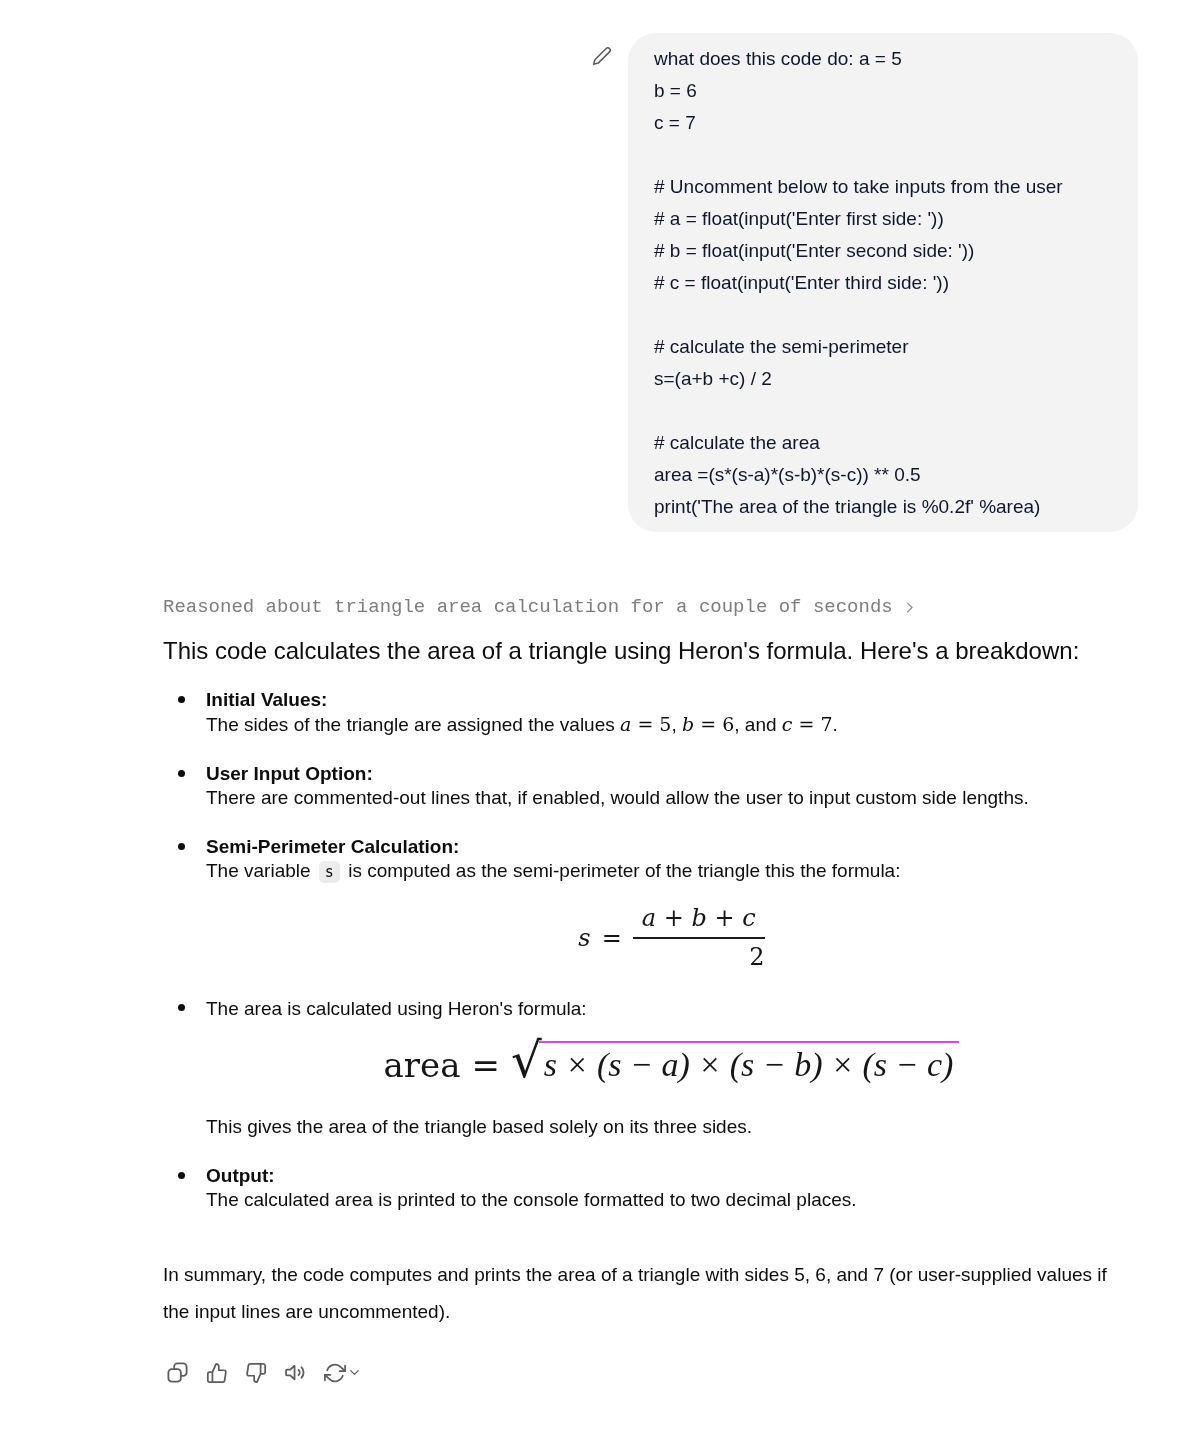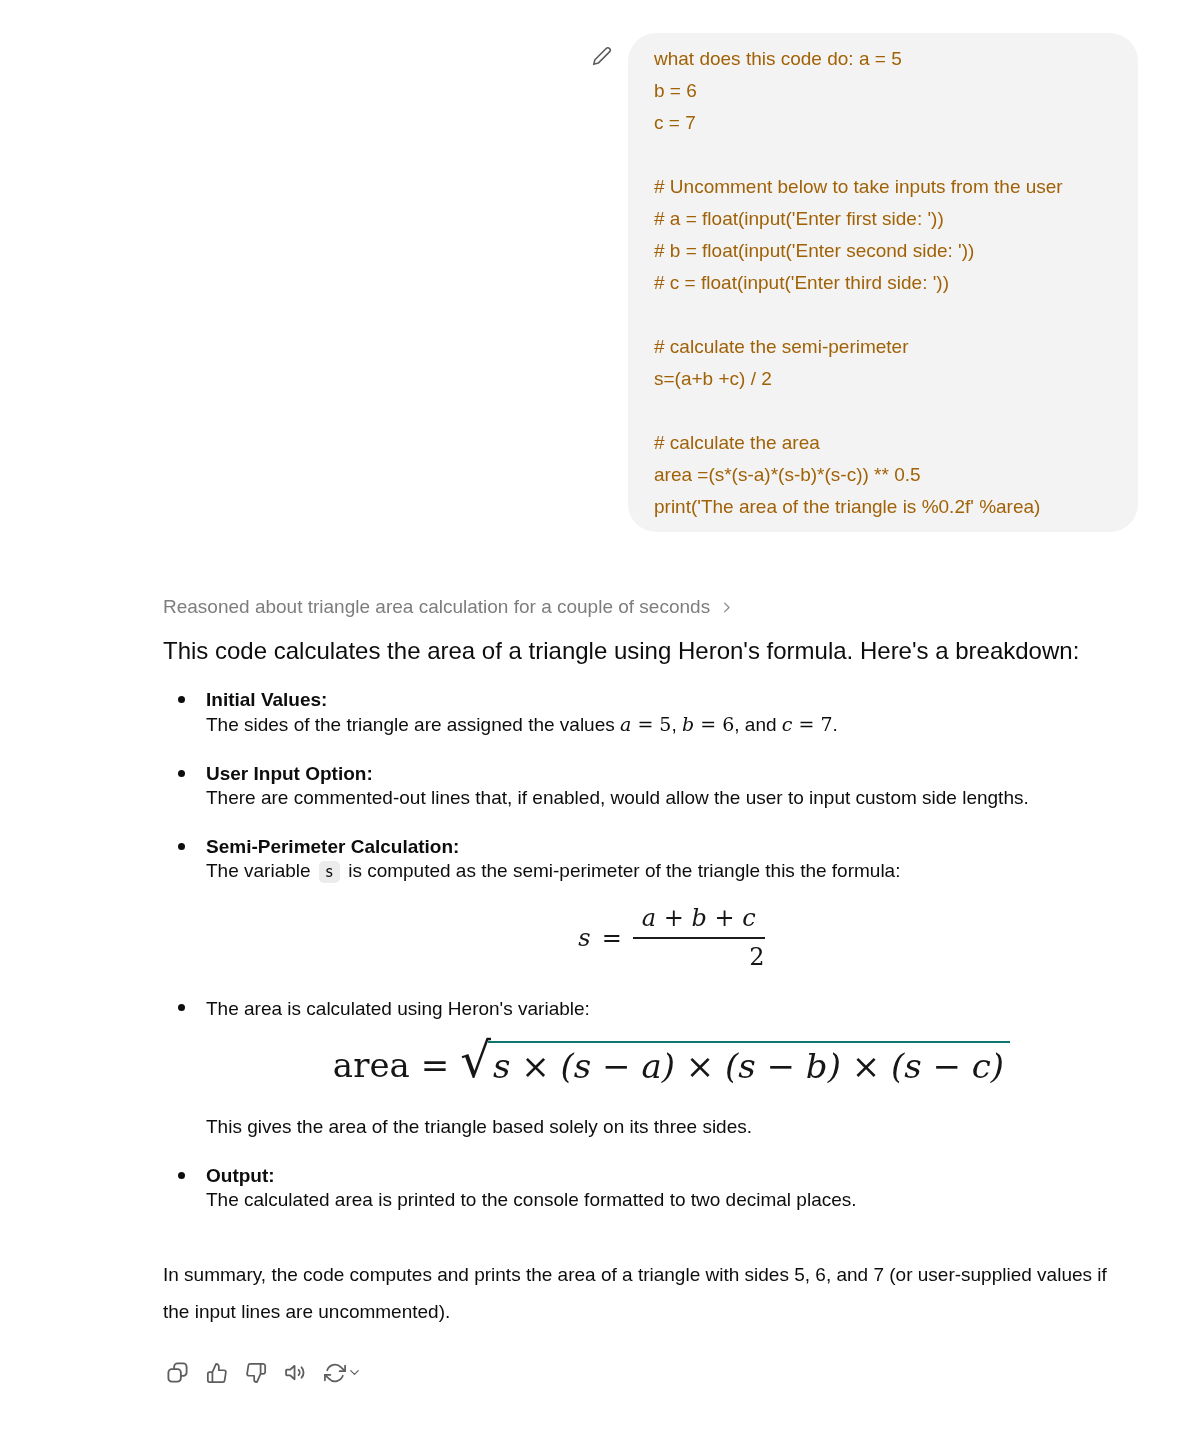--- a/index.html
+++ b/index.html
@@ -21,30 +21,30 @@
   }
   .bubble {
     width: 510px;
     background: #f3f3f3;
     border-radius: 28px;
     padding: 10px 26px 9px 26px;
   }
   .bubble-text {
     font-size: 19px; line-height: 32px;
     white-space: pre-wrap;
-    color: #a16207;
+    color: #0f172a;
   }
   
   .reasoned {
     margin: 64px 63px 0 163px;
     display: flex; align-items: center; gap: 9px;
     width: fit-content; cursor: pointer;
     color: #7d7d7d; font-size: 19px;
     background: none; border: none;
-    font-family: Liberation Sans, sans-serif;
+    font-family: Liberation Mono, monospace;
   }
   .intro {
     margin: 21px 63px 0 163px;
     font-size: 24px; line-height: 24px;
   }
   ul.breakdown { list-style: none; margin: 0 63px 0 163px; padding: 0; }
   ul.breakdown > li { position: relative; padding-left: 43px; margin-top: 26px; }
   ul.breakdown > li::before {
     content: ""; position: absolute; left: 15px; top: 7px;
     width: 7px; height: 7px; border-radius: 50%; background: #0d0d0d;
@@ -67,22 +67,22 @@
     margin: 20px 0 0 0;
     font-family: "DejaVu Serif", serif; font-size: 24px; color: #161616;
   }
   .meq { margin: 0 11px; }
   .frac { display: inline-flex; flex-direction: column; align-items: flex-end; }
   .frac .num { font-style: italic; padding: 0 9px 5px; border-bottom: 2px solid #1c1c1c; white-space: pre; }
   .frac .den { padding-top: 4px; }
   .sqrt { display: inline-flex; align-items: flex-start; }
   .rad { font-size: 1.42em; line-height: 1; transform: translateY(-5px); }
   .radicand {
-    border-top: 2px solid #0f766e; margin-left: -3px;
-    padding: 3px 6px 0 5px; font-style: italic; white-space: pre;
+    border-top: 2px solid #d946ef; margin-left: -3px;
+    padding: 3px 6px 0 5px; font-style: italic; white-space: pre; font-family: Liberation Serif, serif;
   }
   .heron { font-size: 34px; }
   
   .summary {
     margin: 44px 63px 0 163px; max-width: 975px;
     font-size: 19px; line-height: 37px;
   }
   .actions {
     margin: 31px 0 0 166px;
     display: flex; align-items: center; gap: 17px;
@@ -152,21 +152,21 @@
       <span class="ivar">s</span>
       <span class="meq">=</span>
       <span class="frac">
         <span class="num">a + b + c</span>
         <span class="den">2</span>
       </span>
     </div>
   </li>
 
   <li>
-    <p class="li-body">The area is calculated using Heron's variable:</p>
+    <p class="li-body">The area is calculated using Heron's formula:</p>
     <div class="math-block heron">
       <span>area</span>
       <span class="meq">=</span>
       <span class="sqrt">
         <span class="rad">√</span>
         <span class="radicand">s × (s − a) × (s − b) × (s − c)</span>
       </span>
     </div>
     <p class="li-body follow">This gives the area of the triangle based solely on its three sides.</p>
   </li>

